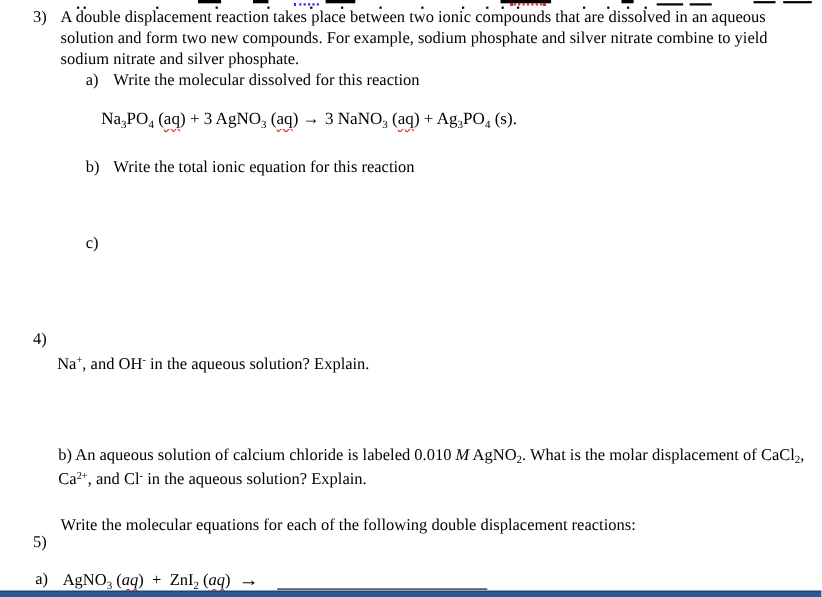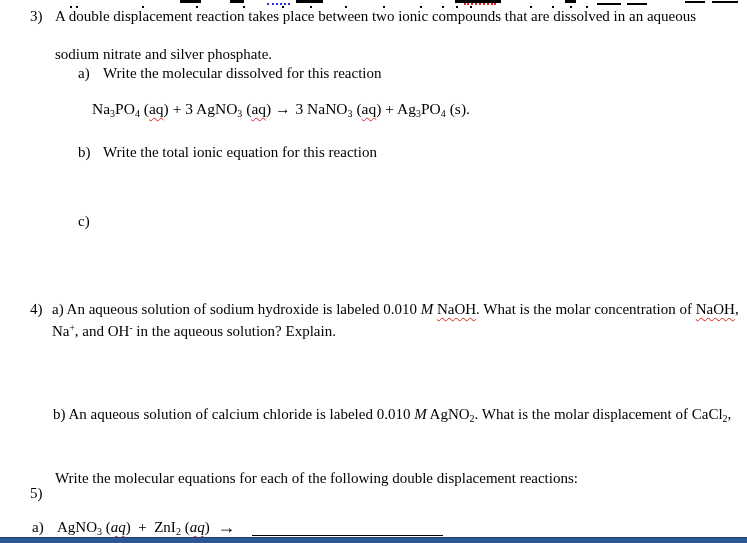--- a/index.html
+++ b/index.html
@@ -78,37 +78,38 @@
       <div class="frag frag-dot" style="left: 456px; top: 6px; width: 2px; height: 2px;"></div>
       <div class="frag frag-dot" style="left: 470px; top: 6px; width: 2px; height: 2px;"></div>
       <div class="frag frag-dot" style="left: 530px; top: 6px; width: 2px; height: 2px;"></div>
       <div class="frag frag-dot" style="left: 552px; top: 6px; width: 2px; height: 2px;"></div>
       <div class="frag frag-dot" style="left: 570px; top: 6px; width: 2px; height: 2px;"></div>
       <div class="frag frag-dot" style="left: 586px; top: 6px; width: 2px; height: 2px;"></div>
     </div>
 
   <span class="line" style="left:30px;top:7px">3)</span>
   <span class="line" style="left:55px;top:7px">A double displacement reaction takes place between two ionic compounds that are dissolved in an aqueous</span>
+  <span class="line" style="left:55px;top:26px">solution and form two new compounds. For example, sodium phosphate and silver nitrate combine to yield</span>
   <span class="line" style="left:55px;top:45px">sodium nitrate and silver phosphate.</span>
 
   <span class="line" style="left:78px;top:64px">a)</span>
   <span class="line" style="left:103px;top:64px">Write the molecular dissolved for this reaction</span>
 
   <span class="line eq" style="left:92px;top:99px"><span>Na</span><span class="sub">3</span><span>PO</span><span class="sub">4</span><span> (</span><span class="sq-red">aq</span><span>) + 3 AgNO</span><span class="sub">3</span><span> (</span><span class="sq-red">aq</span><span>) </span><span class="arrow">→</span><span> 3 NaNO</span><span class="sub">3</span><span> (</span><span class="sq-red">aq</span><span>) + Ag</span><span class="sub">3</span><span>PO</span><span class="sub">4</span><span> (s).</span></span>
 
   <span class="line" style="left:78px;top:143px">b)</span>
   <span class="line" style="left:103px;top:143px">Write the total ionic equation for this reaction</span>
 
   <span class="line" style="left:78px;top:212px">c)</span>
 
   <span class="line" style="left:30px;top:300px">4)</span>
-  <span class="line" style="left:52px;top:300px"><span>a) An aqueous solution of sodium hydroxide is labeled 0.010 </span><span class="it">M</span><span> </span><span class="sq-red">NaOH</span><span>. What is the molar concentration of </span><span class="sq-red">NaOH</span><span>,</span></span>
   <span class="line" style="left:52px;top:319px"><span>Na</span><span class="sup">+</span><span>, and OH</span><span class="sup">-</span><span> in the aqueous solution? Explain.</span></span>
 
   <span class="line" style="left:53px;top:405px"><span>b) An aqueous solution of calcium chloride is labeled 0.010 </span><span class="it">M</span><span> AgNO</span><span class="sub">2</span><span>. What is the molar displacement of CaCl</span><span class="sub">2</span><span>,</span></span>
+  <span class="line" style="left:53px;top:424px"><span>Ca</span><span class="sup">2+</span><span>, and Cl</span><span class="sup">-</span><span> in the aqueous solution? Explain.</span></span>
 
   <span class="line" style="left:30px;top:484px">5)</span>
   <span class="line" style="left:55px;top:469px">Write the molecular equations for each of the following double displacement reactions:</span>
 
   <span class="line" style="left:32px;top:518px">a)</span>
   <span class="line" style="left:57px;top:518px"><span>AgNO</span><span class="sub">3</span><span> (</span><span class="it sq-red">aq</span><span>)  +  ZnI</span><span class="sub">2</span><span> (</span><span class="it sq-red">aq</span><span>)  </span><span class="barrow">→</span></span>
   <div class="blank" style="left:252px;top:520px;width:191px;height:15px"></div>
 
   <div class="bottom-bar" style="background: rgb(43, 87, 151);"></div>
 

